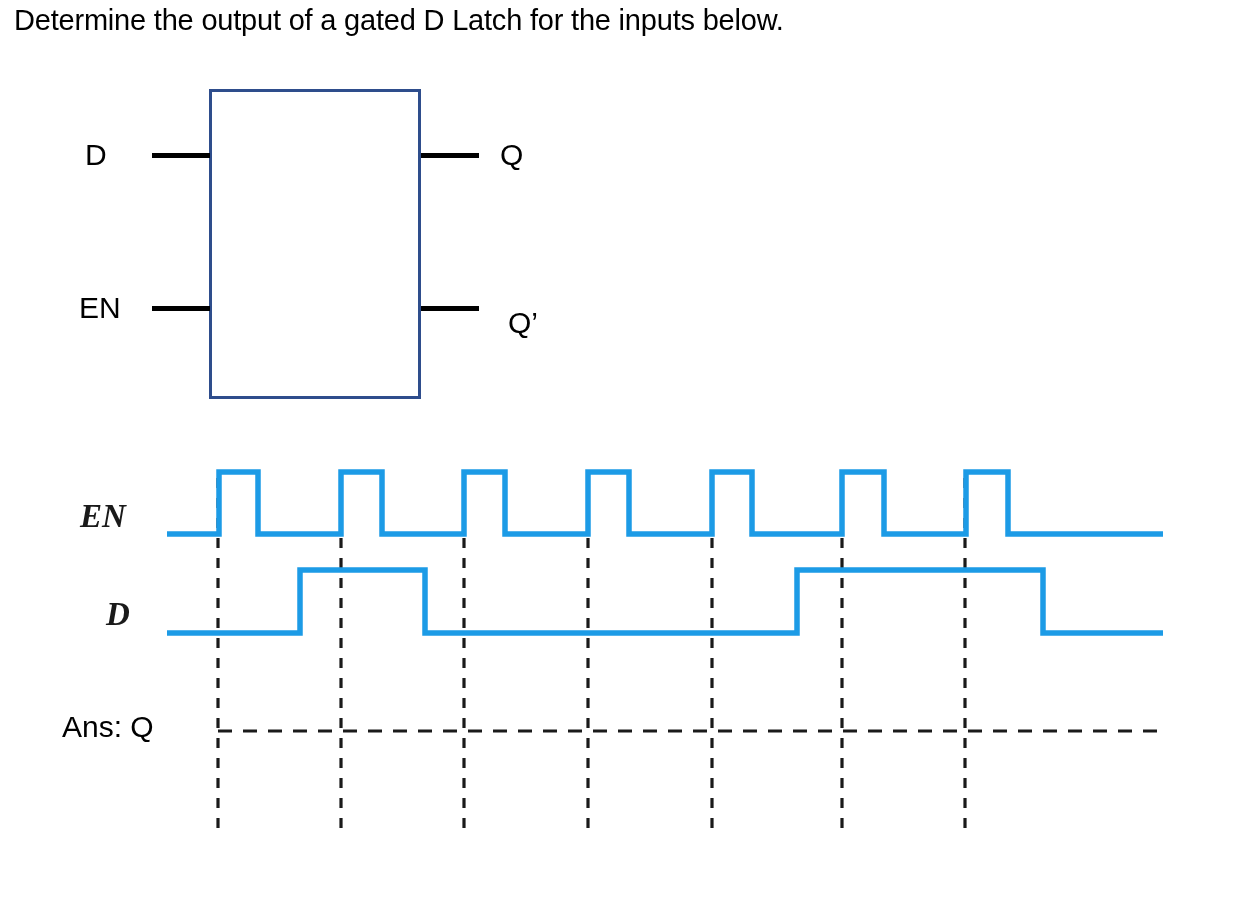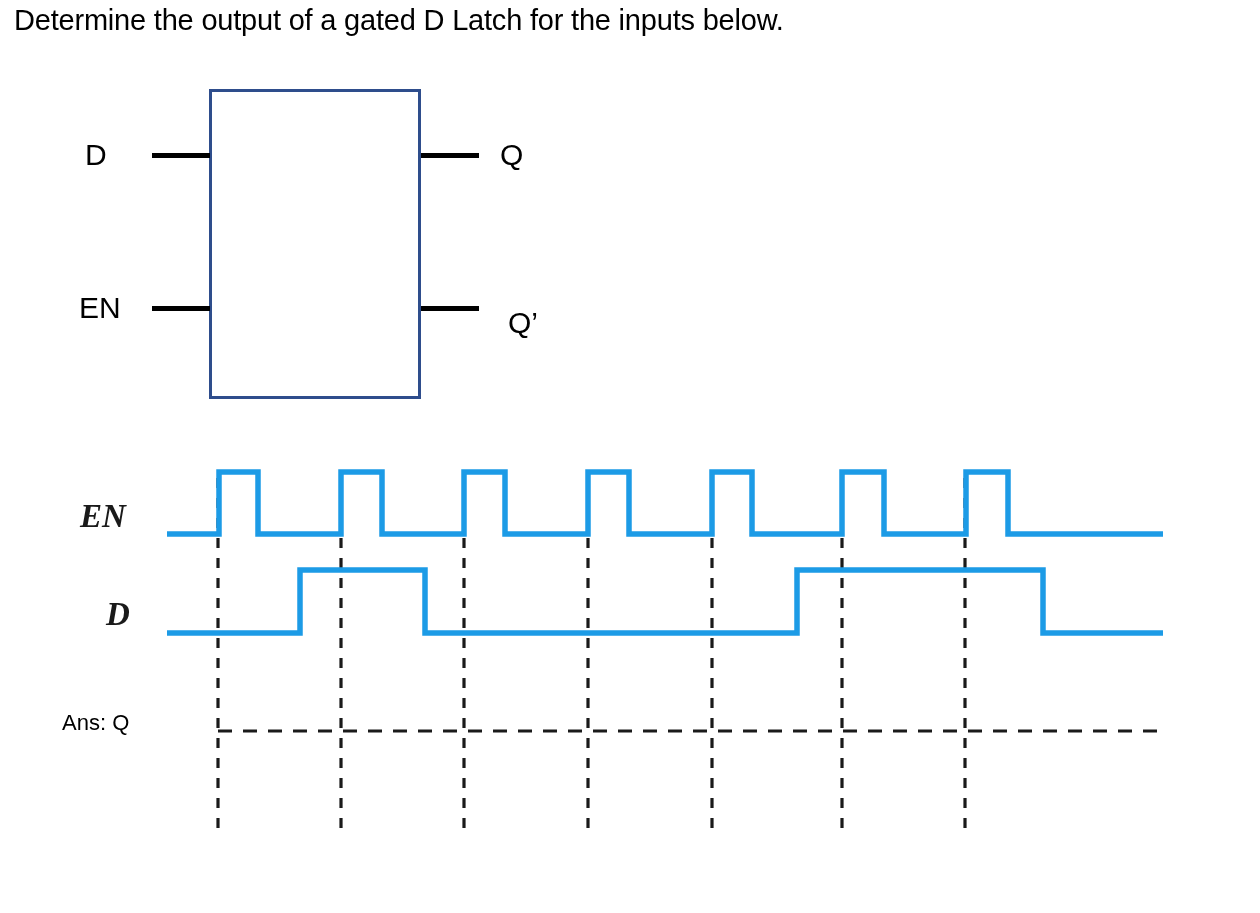--- a/index.html
+++ b/index.html
@@ -64,21 +64,21 @@
     font-size:33px;
     color:#1a1a1a;
     white-space:nowrap;
   }
   .wlab-en{ left:80px;  top:498px; }
   .wlab-d{  left:106px; top:596px; }
 
   .ans-label{
     position:absolute;
     left:62px; top:710px;
-    font-size:22px;
+    font-size:30px;
     font-family:"Liberation Sans", sans-serif;
     color:#000;
     white-space:nowrap;
   }
 
   svg.overlay{
     position:absolute;
     left:0; top:0;
     width:1260px; height:913px;
   }

